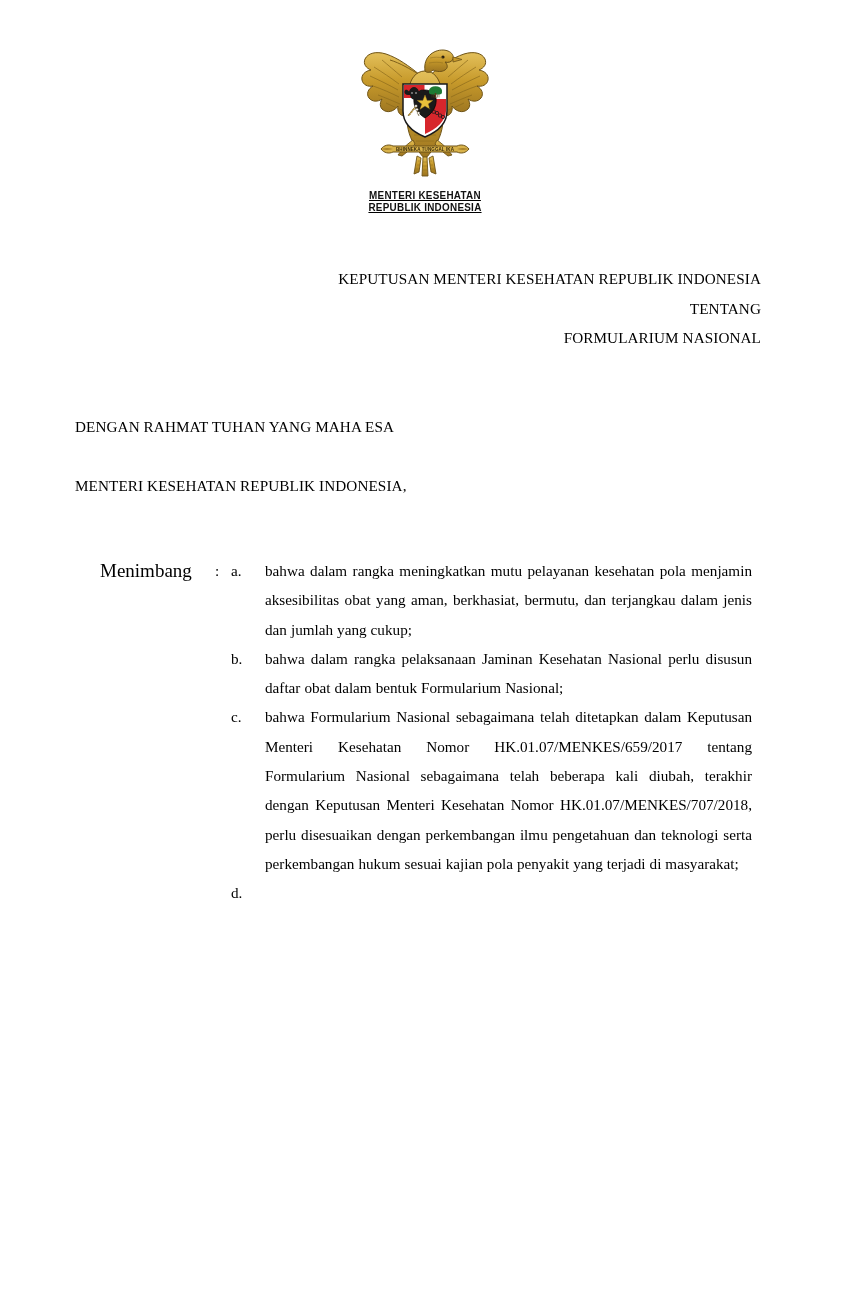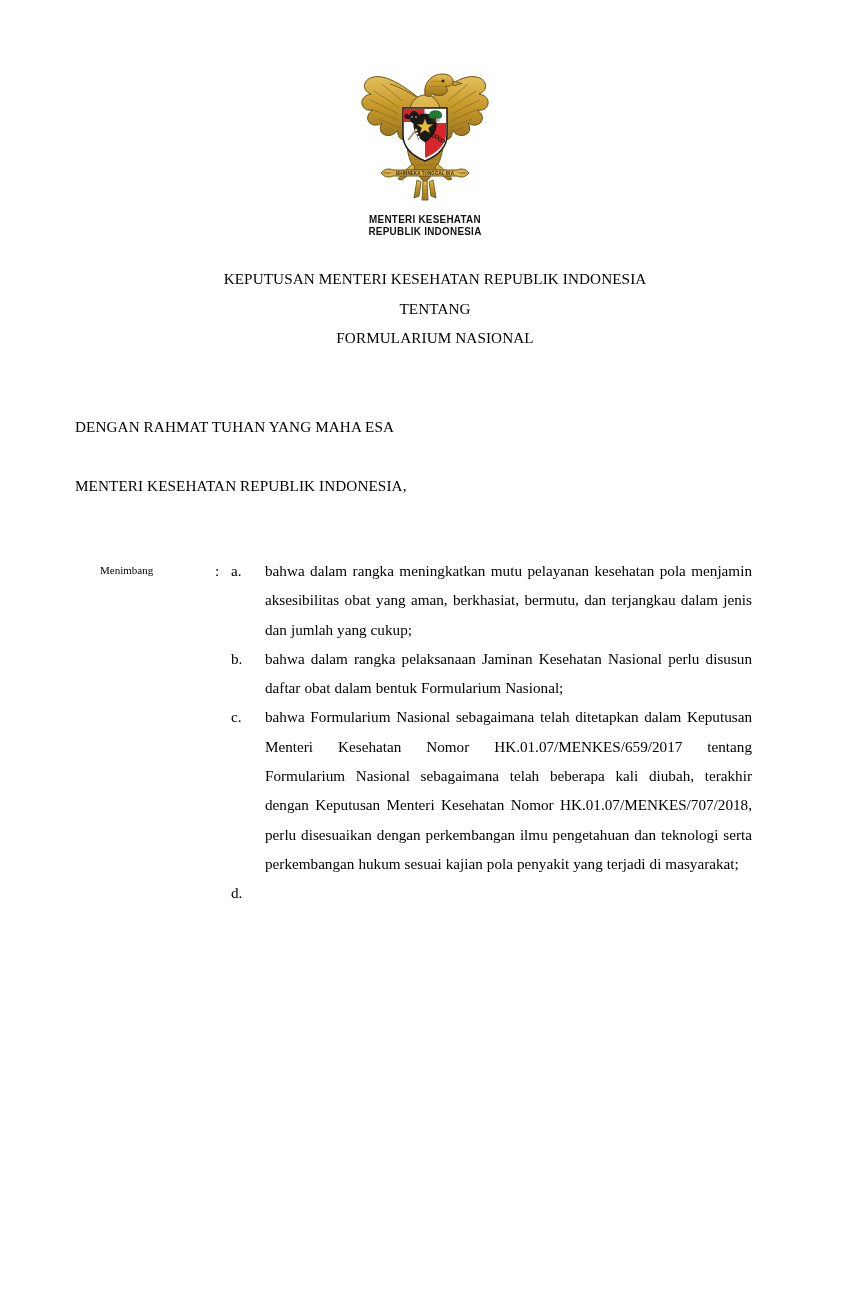--- a/index.html
+++ b/index.html
@@ -22,24 +22,25 @@
     position: absolute;
     inset: 0;
     width: 850px;
     height: 1300px;
     background: #fff;
   }
 
   
   .emblem-block {
     position: absolute;
-    top: 60px;
+    top: 36px;
     left: 0;
     width: 850px;
     text-align: center;
+    text-decoration: underline;
   }
   .emblem-svg-wrap {
     display: inline-block;
     line-height: 0;
   }
   .emblem-caption {
     margin-top: 2px;
     font-family: "Liberation Sans", "DejaVu Sans", sans-serif;
     font-weight: bold;
     font-size: 10.5px;
@@ -47,23 +48,23 @@
     letter-spacing: 0.3px;
     color: #111111;
     text-align: center;
     transform: scaleX(0.94);
   }
 
   
   .title-block {
     position: absolute;
     top: 264px;
-    left: 85px;
+    left: 61px;
     width: 700px;
-    text-align: center;
+    text-align: right;
   }
   .title-line {
     font-size: 15.2px;
     line-height: 29.5px;
     white-space: nowrap;
     letter-spacing: 0.1px;
   }
 
   .preamble-block {
     position: absolute;
@@ -91,21 +92,21 @@
   }
   .considering-row {
     position: relative;
     display: block;
   }
   .considering-label {
     position: absolute;
     left: 100px;
     top: 0;
     width: 120px;
-    font-size: 11px;
+    font-size: 19px;
     line-height: 29.3px;
     white-space: nowrap;
   }
   .considering-colon {
     position: absolute;
     left: 215px;
     top: 0;
     font-size: 15.2px;
     line-height: 29.3px;
   }

